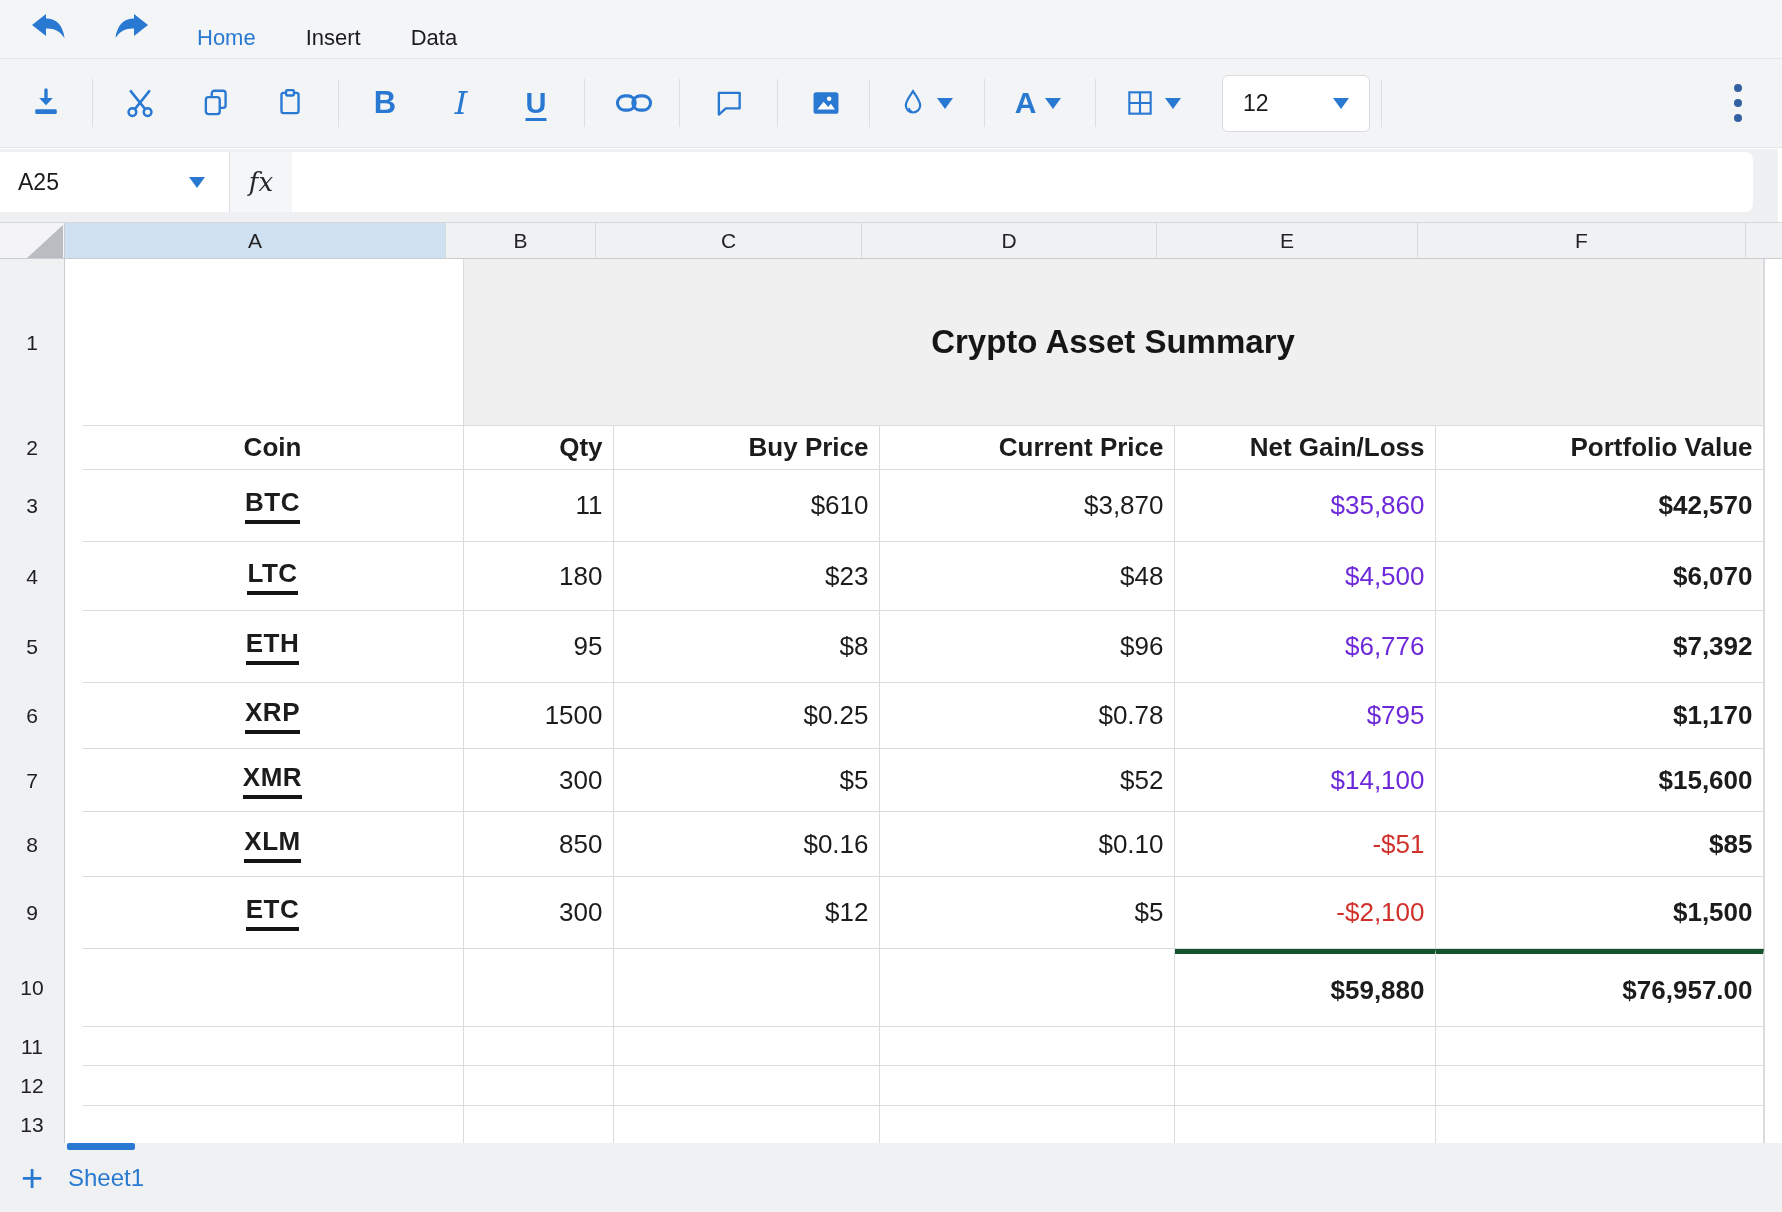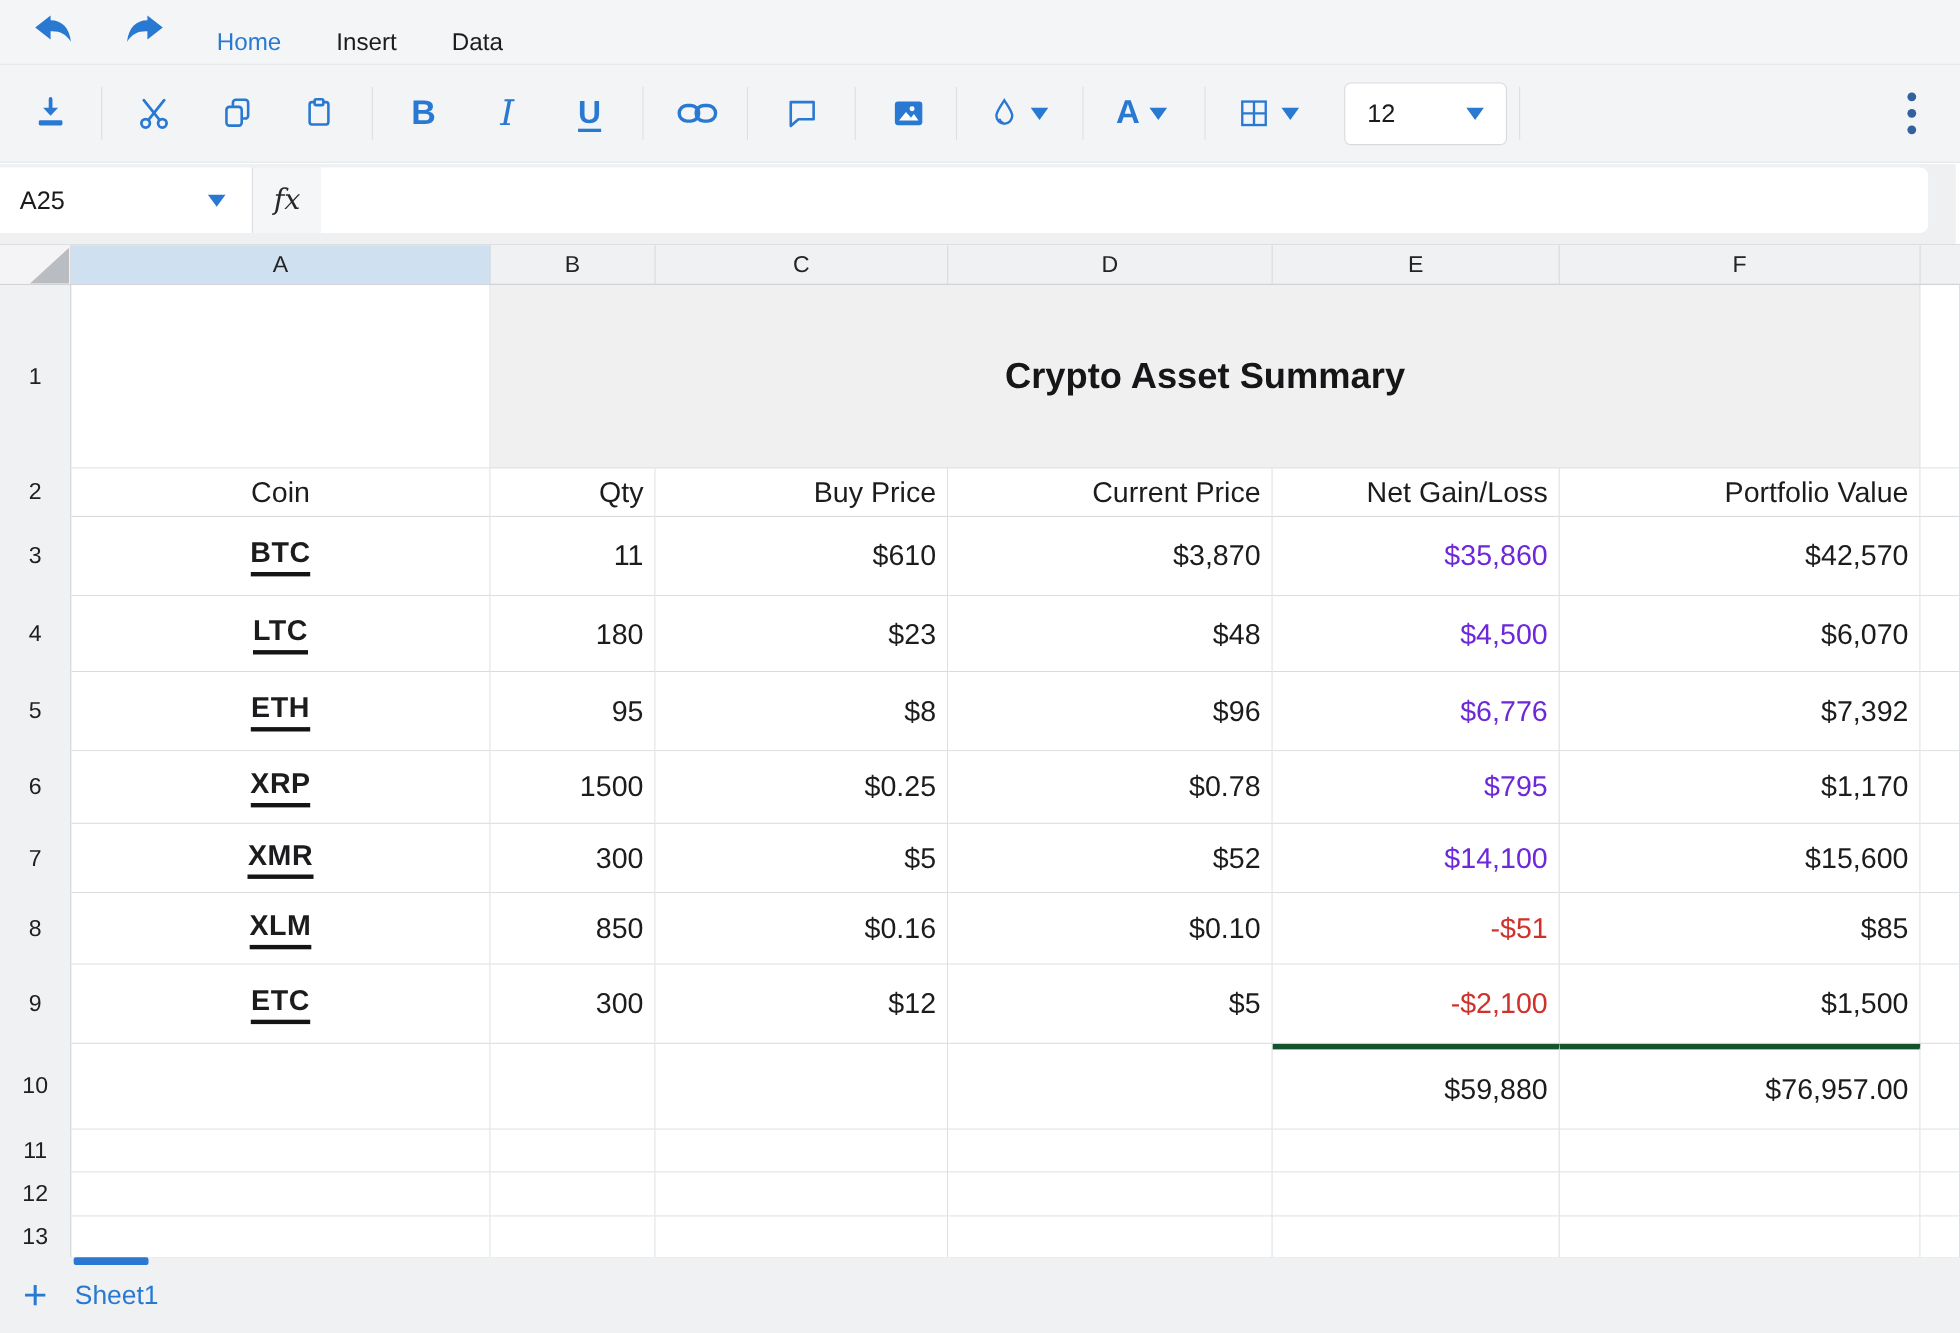--- a/index.html
+++ b/index.html
@@ -43,26 +43,26 @@
   .headrow { display: flex; height: 36px; background: #f0f1f3; border-bottom: 1px solid #c9ccd0; }
   .corner { width: 65px; position: relative; border-right: 1px solid #c9ccd0; background: #f4f4f6; }
   .tri { position: absolute; right: 1px; bottom: 0; width: 36px; height: 33px; background: #b9bdc2; clip-path: polygon(100% 0, 100% 100%, 0 100%); }
   .chead { display: flex; align-items: center; justify-content: center; font-size: 21px; color: #232326; border-right: 1px solid #d7dadd; }
   .chead.sel { background: #cfe0f1; }
   .wA { width: 381px; } .wB { width: 150px; } .wC { width: 266px; } .wD { width: 295px; } .wE { width: 261px; } .wF { width: 328px; }
   .wG { flex: 1; border-right: none; }
   .gbody { display: flex; height: 885px; }
   .gutter { width: 65px; border-right: 1px solid #c9ccd0; background: #f0f1f3; display: flex; flex-direction: column; }
   .gnum { display: flex; align-items: center; justify-content: center; font-size: 21px; color: #202023; }
-  .cellsarea { flex: 1; display: flex; flex-direction: column; }
+  .cellsarea { flex: 1; display: flex; flex-direction: column; align-items: center; }
   .row { display: flex; }
   .cell { border-right: 1px solid #d9dbdd; border-bottom: 1px solid #d9dbdd; display: flex; align-items: center; font-size: 26px; color: #1c1c1e; background: #fff; }
   .num { justify-content: flex-end; padding-right: 10px; }
   .ctr { justify-content: center; }
-  .bold { font-weight: 400; }
+  .bold { font-weight: 700; }
   .coin span { font-weight: 700; border-bottom: 4px solid #141414; padding-bottom: 2px; letter-spacing: 0.5px; }
   .pos { color: #6d28d9; }
   .neg { color: #d0322b; }
   .title-merged { width: 1300px; background: #f0f0f0; border-right: 1px solid #d9dbdd; border-bottom: 1px solid #d9dbdd; display: flex; align-items: center; justify-content: center; font-size: 33px; font-weight: 700; color: #161618; }
   .tborder { border-top: 5px solid #14532d; }
   .r1 { height: 167px; } .r2 { height: 44px; } .r3 { height: 72px; } .r4 { height: 69px; } .r5 { height: 72px; }
   .r6 { height: 66px; } .r7 { height: 63px; } .r8 { height: 65px; } .r9 { height: 72px; } .r10 { height: 78px; }
   .r11 { height: 39px; } .r12 { height: 40px; } .r13 { height: 38px; }
 
   

